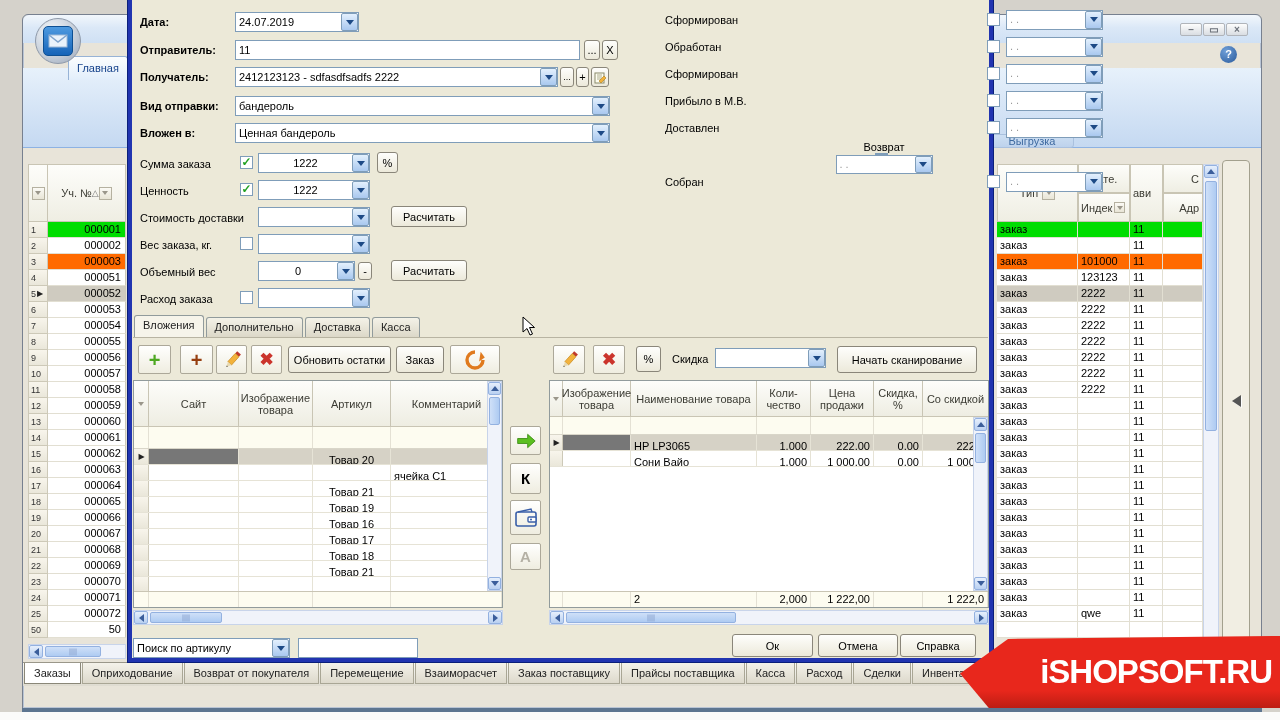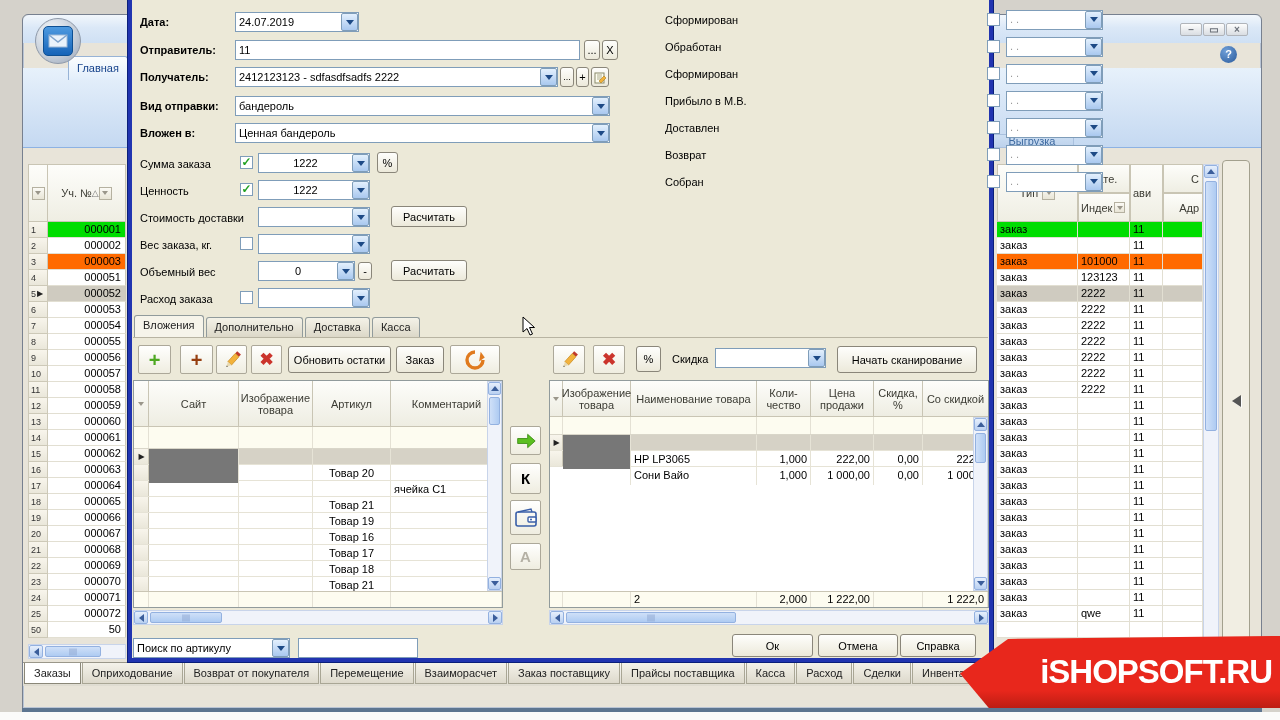--- a/index.html
+++ b/index.html
@@ -118,21 +118,21 @@
     border-radius:3px 3px 0 0; background:linear-gradient(#f4f2e8,#dcd8c8); margin-right:2px; color:#222; }
   .dtab.st-active { height:22px; margin-top:-2px; background:#f6f4ea; font-weight:normal; }
 
   .ptable { position:absolute; background:#fff; border:1px solid #919b9c; overflow:hidden; }
   .pt-head { display:flex; background:linear-gradient(#fdfdfa,#eeede2); border-bottom:1px solid #c9c5b4; }
   .pt-hc { border-right:1px solid #c9c5b4; display:flex; align-items:center; justify-content:center;
     text-align:center; color:#3b3b33; line-height:12px; padding:1px; }
   .pt-filter { display:flex; background:#fdfcf0; border-bottom:1px solid #d9d6c9; }
   .pt-fc { border-right:1px solid #e4e1d4; }
   .pt-row { display:flex; height:16px; flex:0 0 16px; border-bottom:1px solid #e6e3d6; }
-  .pt-c { border-right:1px solid #e6e3d6; line-height:15px; padding:17px 3px; overflow:hidden; white-space:nowrap; }
+  .pt-c { border-right:1px solid #e6e3d6; line-height:15px; padding:4px 3px; overflow:hidden; white-space:nowrap; }
   .pt-row.st-sel { background:#d6d2c6; }
   .pt-c.st-dark { background:#777; }
   .pt-gut { background:linear-gradient(#f8f5ec,#eae7da); border-right:1px solid #cdc9b8;
     display:flex; align-items:center; justify-content:center; }
   .pt-totals { position:absolute; left:0; right:0; bottom:0; height:16px; display:flex;
     background:#fdfcf0; border-top:1px solid #c9c5b4; }
 
   .num { text-align:right; }
   .icon-plus { font-size:20px; font-weight:bold; line-height:18px; }
 
@@ -785,21 +785,21 @@
         <div style="display:flex; align-items:center; height:27px;">
         <span style="flex:1;">Доставлен</span>
         <span class="cb" style="position:static; margin-right:6px;"></span>
         <span class="field" style="position:static; width:97px; height:20px;">
           <span class="val ghost"> .  .</span>
           <span class="combo-arr">
               <span class="tri"></span>
             </span>
         </span>
       </div>
-        <div style="display:flex; align-items:center; height:27px;">
+        <div style="display:flex; align-items:center; height:27px;flex-direction:column;">
         <span style="flex:1;">Возврат</span>
         <span class="cb" style="position:static; margin-right:6px;"></span>
         <span class="field" style="position:static; width:97px; height:20px;">
           <span class="val ghost"> .  .</span>
           <span class="combo-arr">
               <span class="tri"></span>
             </span>
         </span>
       </div>
         <div style="display:flex; align-items:center; height:27px;">

